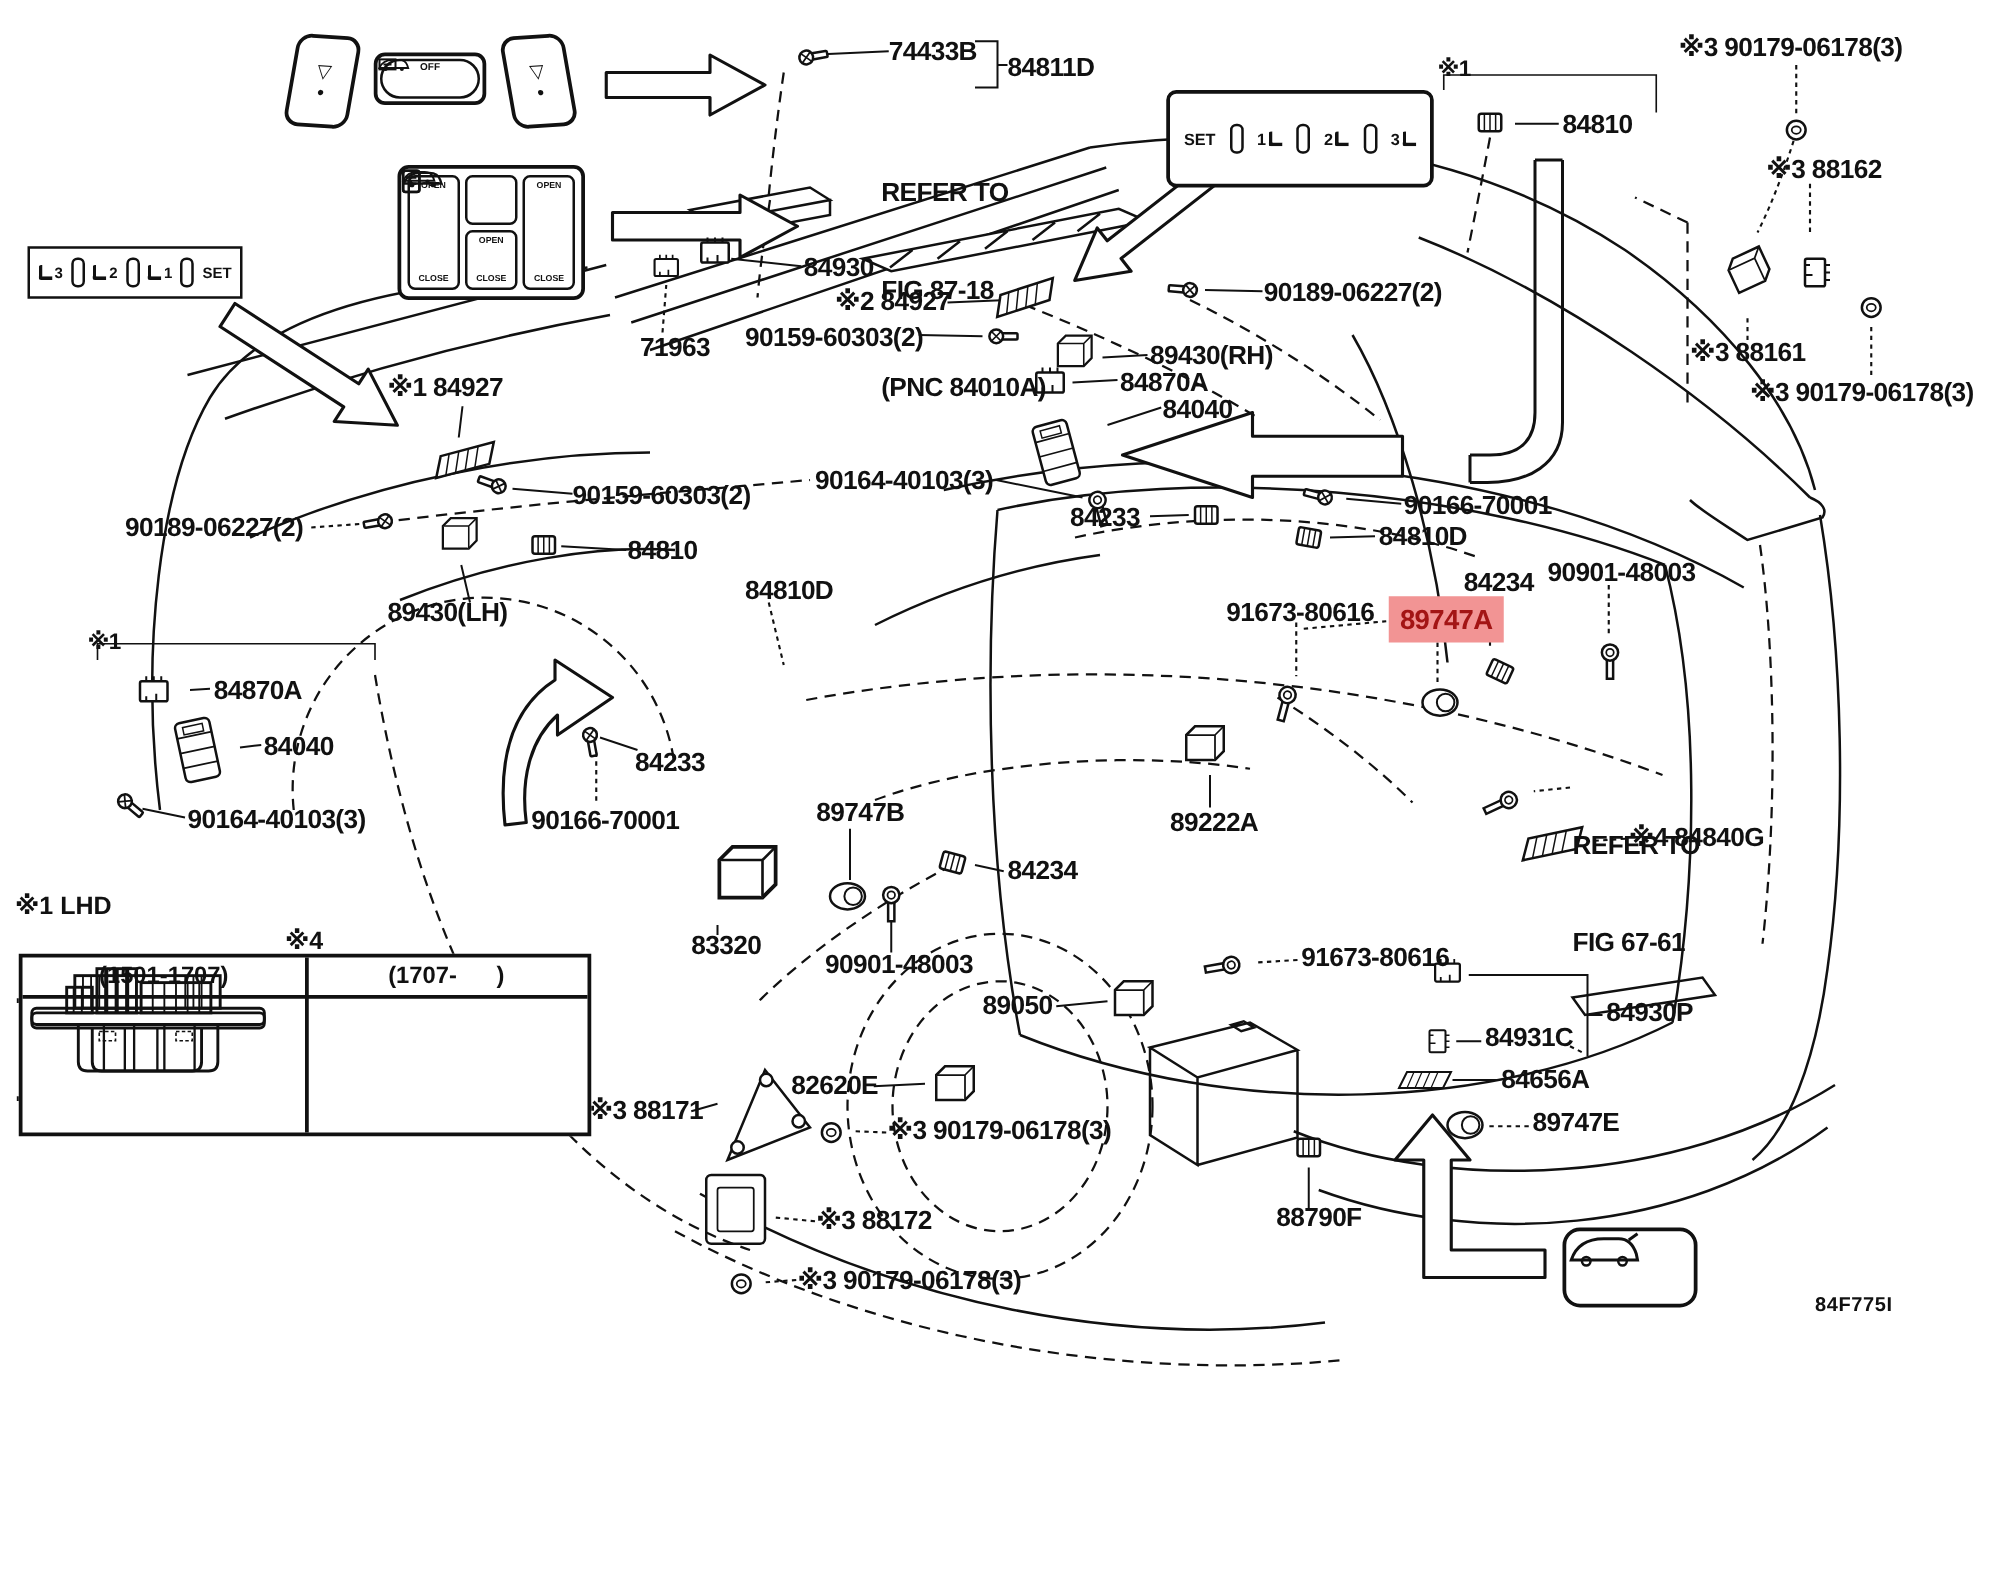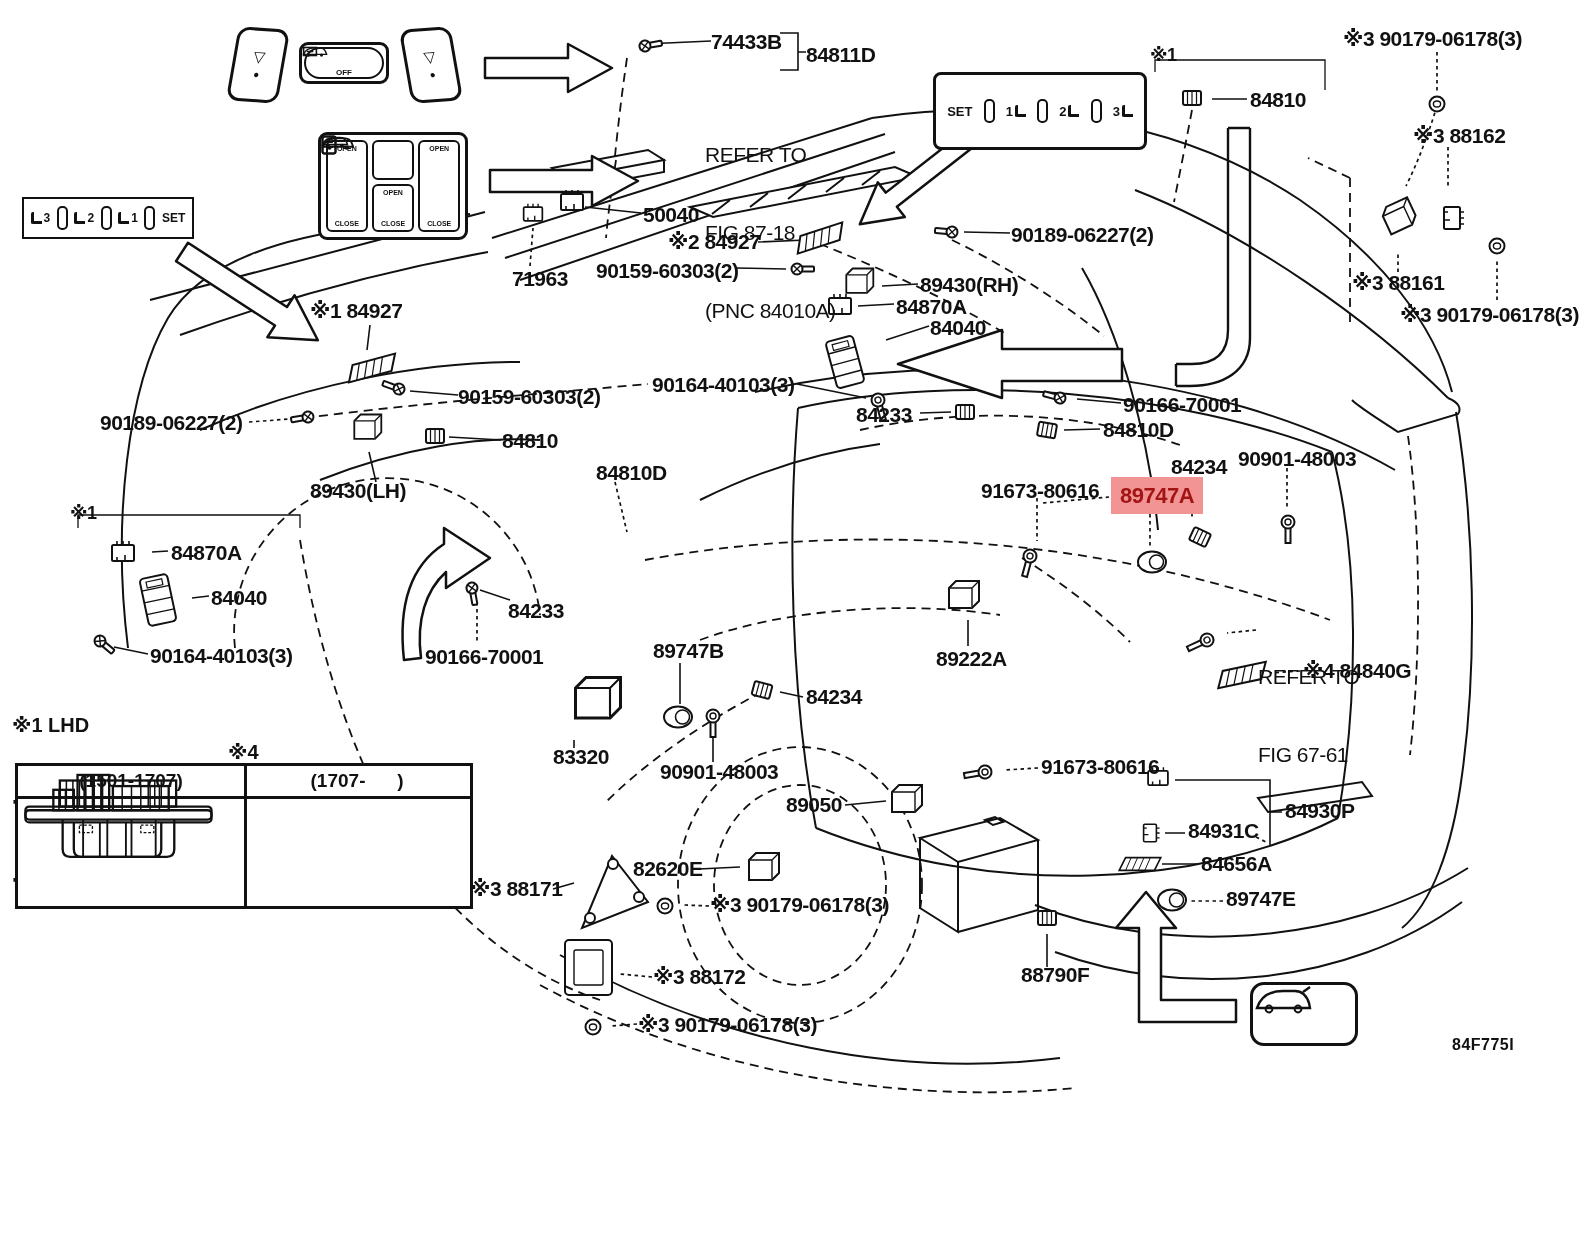--- a/index.html
+++ b/index.html
@@ -2,21 +2,21 @@
 <html><head>
 <meta charset="utf-8">
 <style>
   html,body{margin:0;padding:0;background:#fff;}
   .stage{position:relative;width:1592px;height:1258px;background:#fff;overflow:hidden;
          font-family:"Liberation Sans","DejaVu Sans",sans-serif;color:#111;}
   svg{position:absolute;left:0;top:0;}
   .lbl{position:absolute;font-weight:700;font-size:21px;line-height:1.05;letter-spacing:-0.5px;
        white-space:pre;color:#111;z-index:5;}
   .lbl.sm{font-size:18px;}
-  .note{position:absolute;font-weight:400;font-size:21px;line-height:26px;letter-spacing:-0.5px;
+  .note{position:absolute;font-weight:700;font-size:21px;line-height:26px;letter-spacing:-0.5px;
         white-space:pre;z-index:5;}
   .hl{position:absolute;left:1111px;top:477px;width:92px;height:37px;background:#f29494;
       color:#a31515;font-weight:700;font-size:22px;letter-spacing:-0.5px;display:flex;
       align-items:center;justify-content:center;z-index:6;}
   .legend{position:absolute;left:12px;top:660px;font-weight:700;font-size:20px;line-height:26px;
           white-space:pre;z-index:5;}
   
   .vtable{position:absolute;left:15px;top:763px;width:452px;height:140px;border:3px solid #111;z-index:5;background:#fff;}
   .vtable .hdr{display:flex;height:30px;border-bottom:3px solid #111;}
   .vtable .hdr div{flex:1;display:flex;align-items:center;justify-content:center;
@@ -25,21 +25,21 @@
   .vtable .col{flex:1;display:flex;align-items:center;justify-content:center;}
   .vtable .vdiv{position:absolute;left:50%;top:0;width:3px;height:100%;background:#111;}
   .vmark{position:absolute;left:228px;top:740px;font-weight:700;font-size:20px;z-index:5;}
   .code{position:absolute;left:1452px;top:1036px;font-weight:700;font-size:16px;letter-spacing:.5px;z-index:5;}
   
   .panel{position:absolute;border:3px solid #111;background:#fff;z-index:5;box-sizing:border-box;}
   .trap{width:52px;height:74px;border-radius:12px;display:flex;flex-direction:column;
         align-items:center;justify-content:center;font-size:15px;font-weight:700;}
   .ovh{left:299px;top:42px;width:90px;height:42px;border-radius:9px;display:flex;align-items:center;justify-content:center;}
   .ovh .inner{border:2px solid #111;border-radius:16px;width:76px;height:28px;display:flex;
-              align-items:flex-end;justify-content:space-evenly;font-size:8px;font-weight:700;}
+              align-items:flex-start;justify-content:space-evenly;font-size:8px;font-weight:700;}
   .doorpanel{left:318px;top:132px;width:150px;height:108px;border-radius:9px;display:flex;gap:4px;padding:5px;}
   .dbtn{border:2.5px solid #111;border-radius:6px;display:flex;flex-direction:column;align-items:center;
         justify-content:space-between;font-size:7px;font-weight:700;padding:3px 1px;box-sizing:border-box;background:#fff;}
   .dcol{display:flex;flex-direction:column;gap:4px;flex:1.2;}
   .memL{left:22px;top:197px;width:172px;height:42px;border-width:2.5px;display:flex;align-items:center;
         justify-content:space-evenly;font-size:12px;font-weight:700;}
   .memR{left:933px;top:72px;width:214px;height:78px;border-radius:8px;display:flex;align-items:center;
         justify-content:space-evenly;font-size:13px;font-weight:700;}
   .mbtn{display:flex;align-items:center;gap:2px;}
   .odiv{width:7px;height:20px;border:2px solid #111;border-radius:5px;}
@@ -340,21 +340,21 @@
     <svg width="60" height="30" viewBox="0 0 60 30">
       <path d="M4 23 C8 11 18 6 30 6 L42 6 C50 6 54 12 56 18 L57 23 Z" fill="none" stroke="#111" stroke-width="2.4"></path>
       <circle cx="16" cy="24" r="3.4" fill="none" stroke="#111" stroke-width="2"></circle>
       <circle cx="45" cy="24" r="3.4" fill="none" stroke="#111" stroke-width="2"></circle>
       <path d="M50 7 L57 2" stroke="#111" stroke-width="2.4"></path>
     </svg>
   </div>
 
   <div class="lbl" style="left:711px;top:31px">74433B</div>
   <div class="lbl" style="left:806px;top:44px">84811D</div>
-  <div class="lbl" style="left:643px;top:204px">50040</div>
+  <div class="lbl" style="left:643px;top:204px">84930</div>
   <div class="lbl" style="left:668px;top:231px">※2 84927</div>
   <div class="lbl" style="left:596px;top:260px">90159-60303(2)</div>
   <div class="lbl" style="left:512px;top:268px">71963</div>
   <div class="lbl" style="left:310px;top:300px">※1 84927</div>
   <div class="lbl" style="left:100px;top:412px">90189-06227(2)</div>
   <div class="lbl" style="left:458px;top:386px">90159-60303(2)</div>
   <div class="lbl" style="left:502px;top:430px">84810</div>
   <div class="lbl" style="left:310px;top:480px">89430(LH)</div>
   <div class="lbl" style="left:596px;top:462px">84810D</div>
   <div class="lbl" style="left:652px;top:374px">90164-40103(3)</div>

